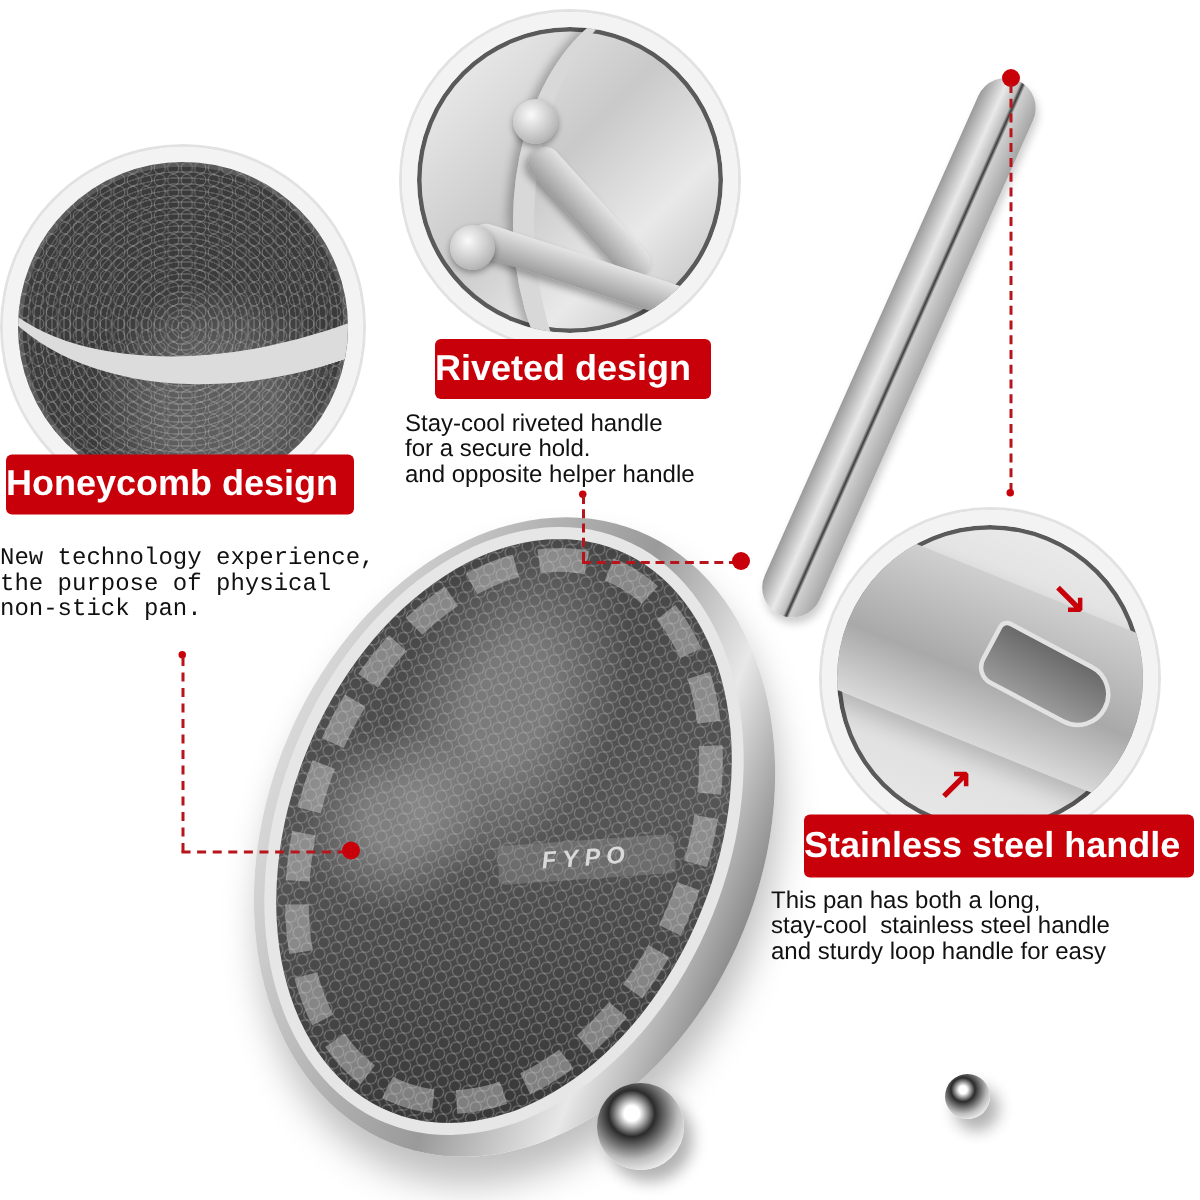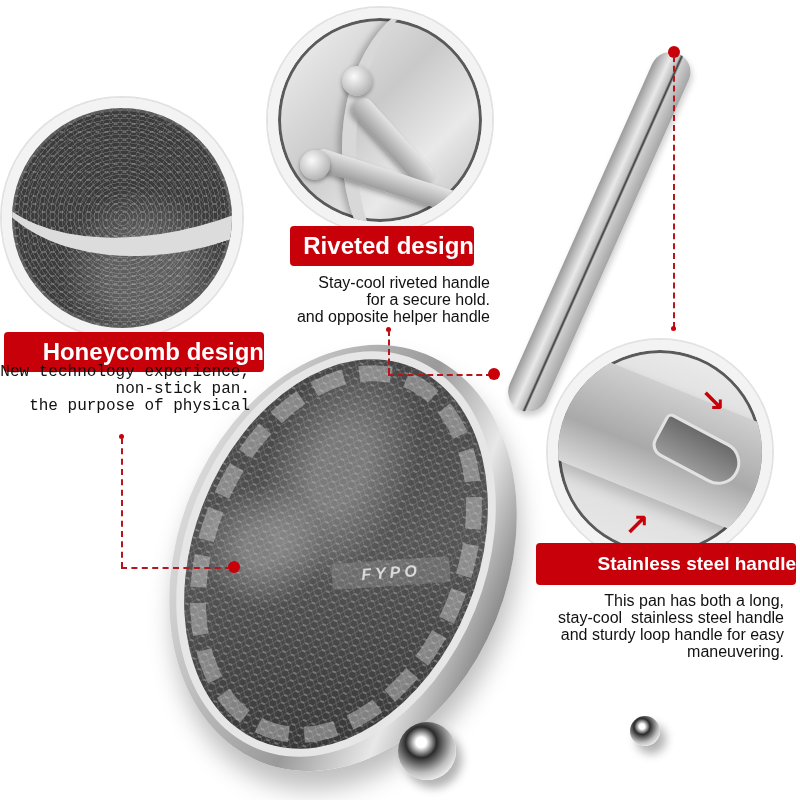--- a/index.html
+++ b/index.html
@@ -116,23 +116,23 @@
   
   .ball { position: absolute; border-radius: 50%;
     background: radial-gradient(circle at 40% 35%, #ffffff 0 10%, #2b2b2b 30%, #bdbdbd 60%, #f5f5f5 80%, #8a8a8a);
     box-shadow: 6px 8px 10px rgba(0,0,0,.3);
   }
 
   
   .red-label {
     position: absolute; background: #c8000a; color: #fff;
     font-weight: bold; border-radius: 4px; white-space: nowrap;
-    text-align: right;
-  }
-  .desc { position: absolute; color: #111; text-align: right; font-size: 16px; line-height: 17px; }
+    text-align: left;
+  }
+  .desc { position: absolute; color: #111; text-align: left; font-size: 16px; line-height: 17px; }
 
   
   .dash-v { position: absolute; width: 0; border-left: 2px dashed #b8141c; }
   .dash-h { position: absolute; height: 0; border-top: 2px dashed #b8141c; }
   .dot { position: absolute; border-radius: 50%; background: #c8000a; }
 </style>
 </head>
 <body>
 
 <div class="handle"></div>
@@ -160,25 +160,25 @@
 <div class="pan"></div>
 <div class="pan-inner">
   <div class="hex"></div>
   <div class="flame-ring"></div>
 </div>
 <div class="logo">FYPO</div>
 
 <div class="ball" style="left:398px;top:722px;width:58px;height:58px;"></div>
 <div class="ball" style="left:630px;top:716px;width:30px;height:30px;"></div>
 
-<div class="red-label" style="left:4px;top:332px;width:260px;height:40px;font-size:24px;line-height:40px;">Honeycomb design</div>
+<div class="red-label" style="left:4px;top:303px;width:232px;height:40px;font-size:24px;line-height:40px;">Honeycomb design</div>
 <div class="desc" style="left:0px;top:364px;width:250px;font-family:Liberation Mono, monospace;">
   <div>New technology experience,</div>
+  <div>the purpose of physical</div>
   <div>non-stick pan.</div>
-  <div>the purpose of physical</div>
 </div>
 <div class="dot" style="left:119px;top:434px;width:5px;height:5px;"></div>
 <div class="dash-v" style="left:121px;top:438px;height:130px;"></div>
 <div class="dash-h" style="left:121px;top:567px;width:110px;"></div>
 <div class="dot" style="left:228px;top:561px;width:12px;height:12px;"></div>
 
 <div class="red-label" style="left:290px;top:226px;width:184px;height:40px;font-size:24px;line-height:40px;">Riveted design</div>
 <div class="desc" style="left:270px;top:274px;width:220px;">
   <div>Stay-cool riveted handle</div>
   <div>for a secure hold.</div>
@@ -186,19 +186,18 @@
 </div>
 <div class="dot" style="left:386px;top:327px;width:5px;height:5px;"></div>
 <div class="dash-v" style="left:388px;top:330px;height:44px;"></div>
 <div class="dash-h" style="left:388px;top:374px;width:104px;"></div>
 <div class="dot" style="left:488px;top:368px;width:12px;height:12px;"></div>
 
 <div class="dot" style="left:668px;top:46px;width:12px;height:12px;"></div>
 <div class="dash-v" style="left:673px;top:56px;height:272px;"></div>
 <div class="dot" style="left:671px;top:326px;width:5px;height:5px;"></div>
 
-<div class="red-label" style="left:536px;top:543px;width:260px;height:42px;font-size:19px;line-height:42px;">Stainless steel handle</div>
+<div class="red-label" style="left:536px;top:543px;width:260px;height:42px;font-size:24px;line-height:42px;">Stainless steel handle</div>
 <div class="desc" style="left:514px;top:592px;width:270px;">
   <div>This pan has both a long,</div>
   <div style="white-space:pre;">stay-cool  stainless steel handle</div>
   <div>and sturdy loop handle for easy</div>
-  <div>maneuvering.</div>
 </div>
 
 </body></html>

